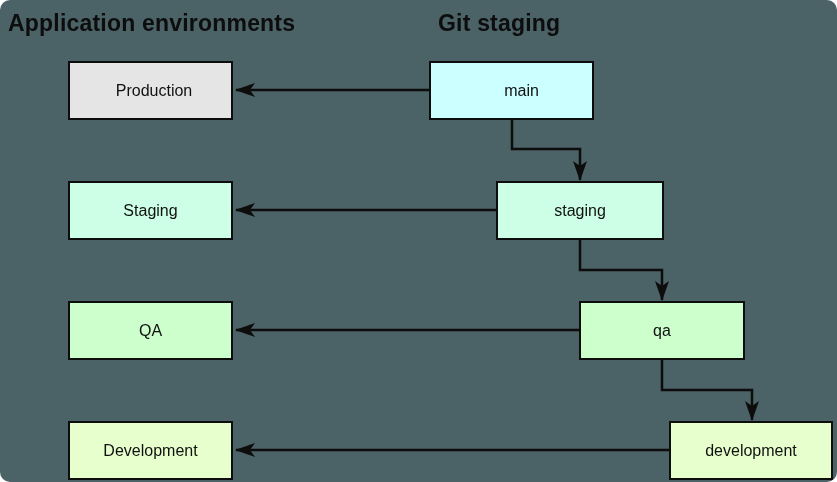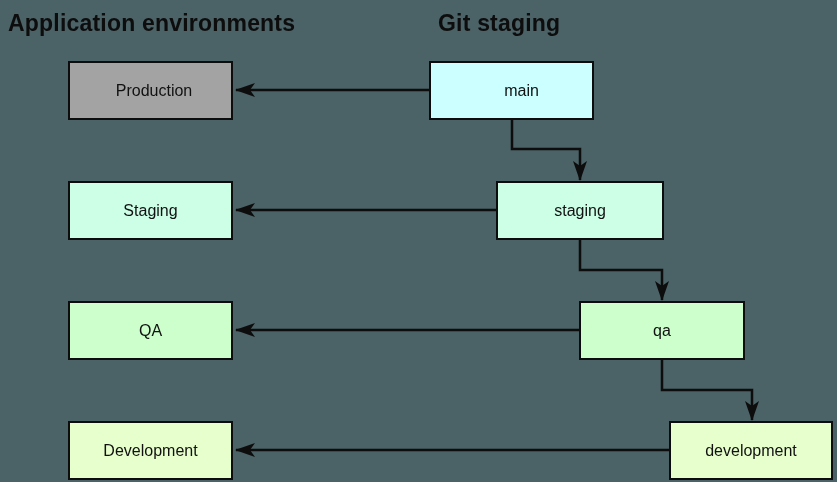--- a/index.html
+++ b/index.html
@@ -3,20 +3,21 @@
 <meta charset="utf-8">
 <style>
   html, body { margin: 0; padding: 0; }
   body { font-family: "Liberation Sans", sans-serif; }
 
   .canvas {
     position: relative;
     width: 837px;
     height: 482px;
     overflow: hidden;
+    border-radius: 10px;
   }
 
   .col-title {
     position: absolute;
     font-weight: bold;
     font-size: 23px;
     letter-spacing: 0.2px;
     color: #0d0d0d;
     white-space: nowrap;
   }
@@ -77,21 +78,21 @@
     </defs>
     <line x1="429" y1="90" x2="236" y2="90" marker-end="url(#arrow)"></line>
     <line x1="496" y1="210" x2="236" y2="210" marker-end="url(#arrow)"></line>
     <line x1="579" y1="330" x2="236" y2="330" marker-end="url(#arrow)"></line>
     <line x1="669" y1="450" x2="236" y2="450" marker-end="url(#arrow)"></line>
     <polyline points="512,120 512,149 580,149 580,180" marker-end="url(#arrow)"></polyline>
     <polyline points="580,240 580,270 662,270 662,300" marker-end="url(#arrow)"></polyline>
     <polyline points="662,360 662,390 752,390 752,420" marker-end="url(#arrow)"></polyline>
   </svg>
 
-  <div class="node" id="env-production" style="background-color: #a3a3a3; padding-left: 7px;">
+  <div class="node" id="env-production" style="background-color: #e5e5e5; padding-left: 7px;">
     <span>Production</span>
   </div>
   <div class="node" id="env-staging" style="background-color: rgb(204, 255, 230);">
     <span>Staging</span>
   </div>
   <div class="node" id="env-qa" style="background-color: rgb(204, 255, 204);">
     <span>QA</span>
   </div>
   <div class="node" id="env-development" style="background-color: rgb(230, 255, 204);">
     <span>Development</span>

